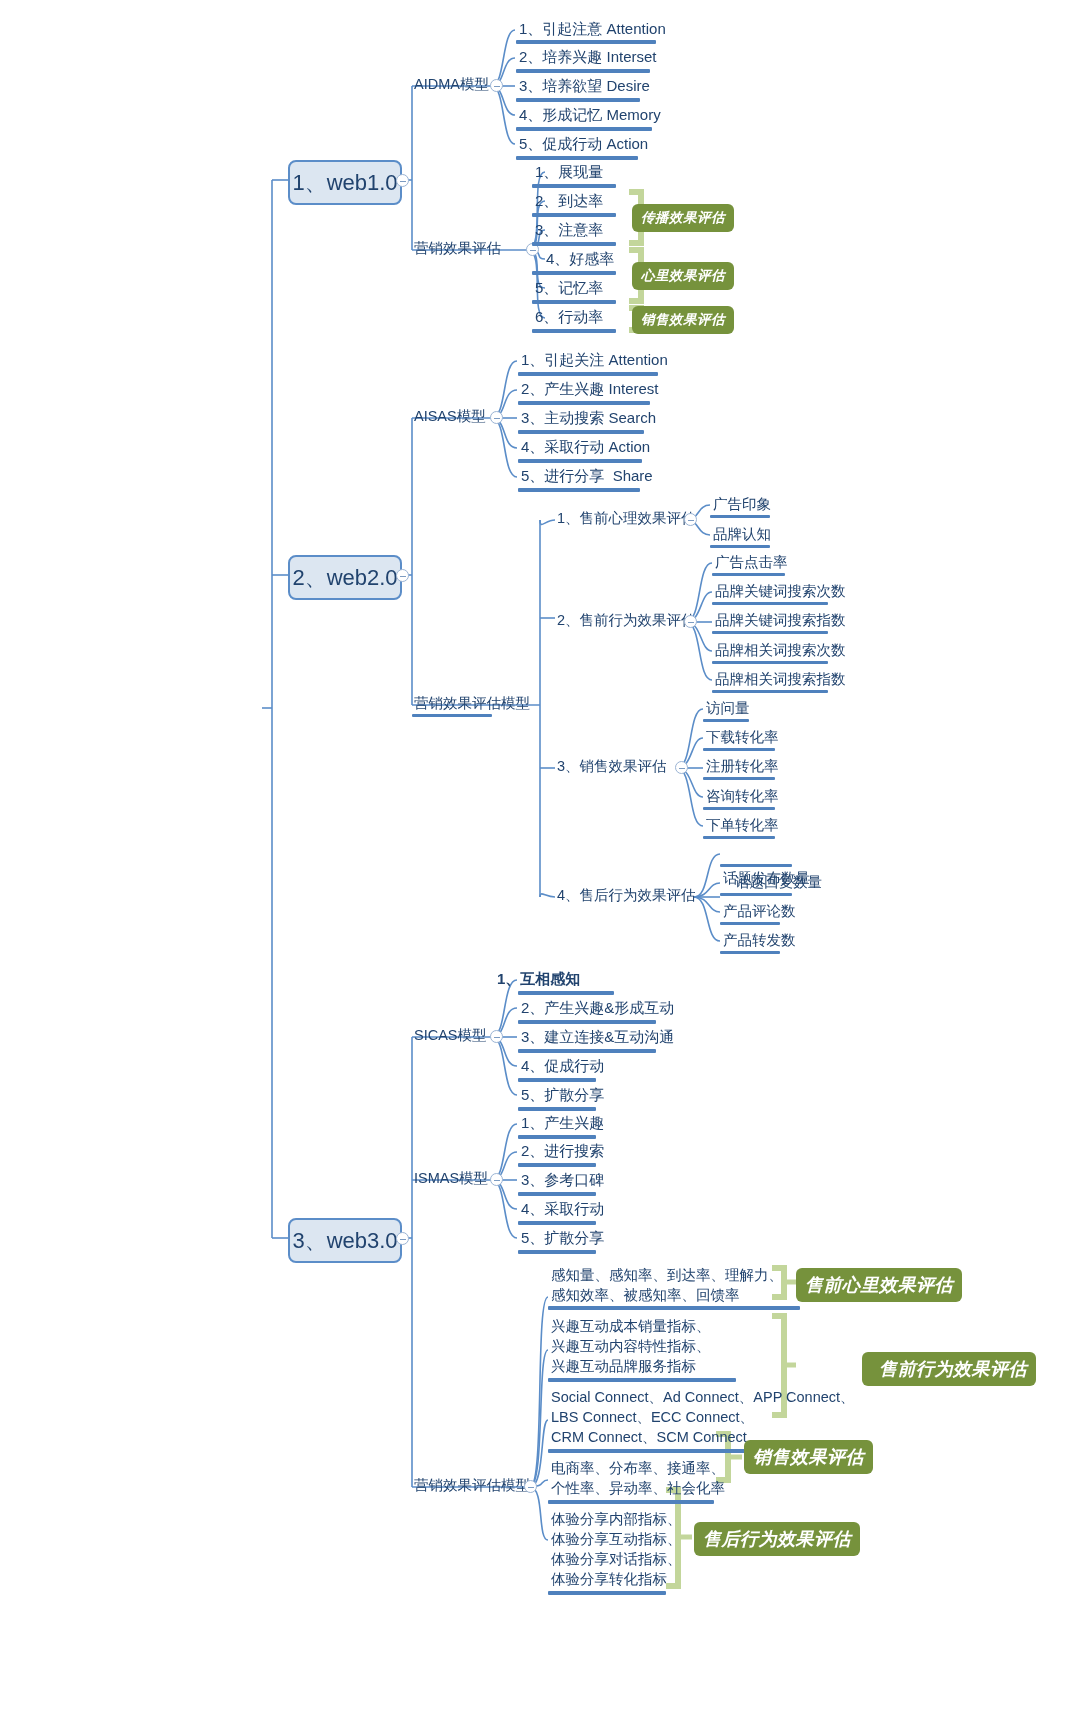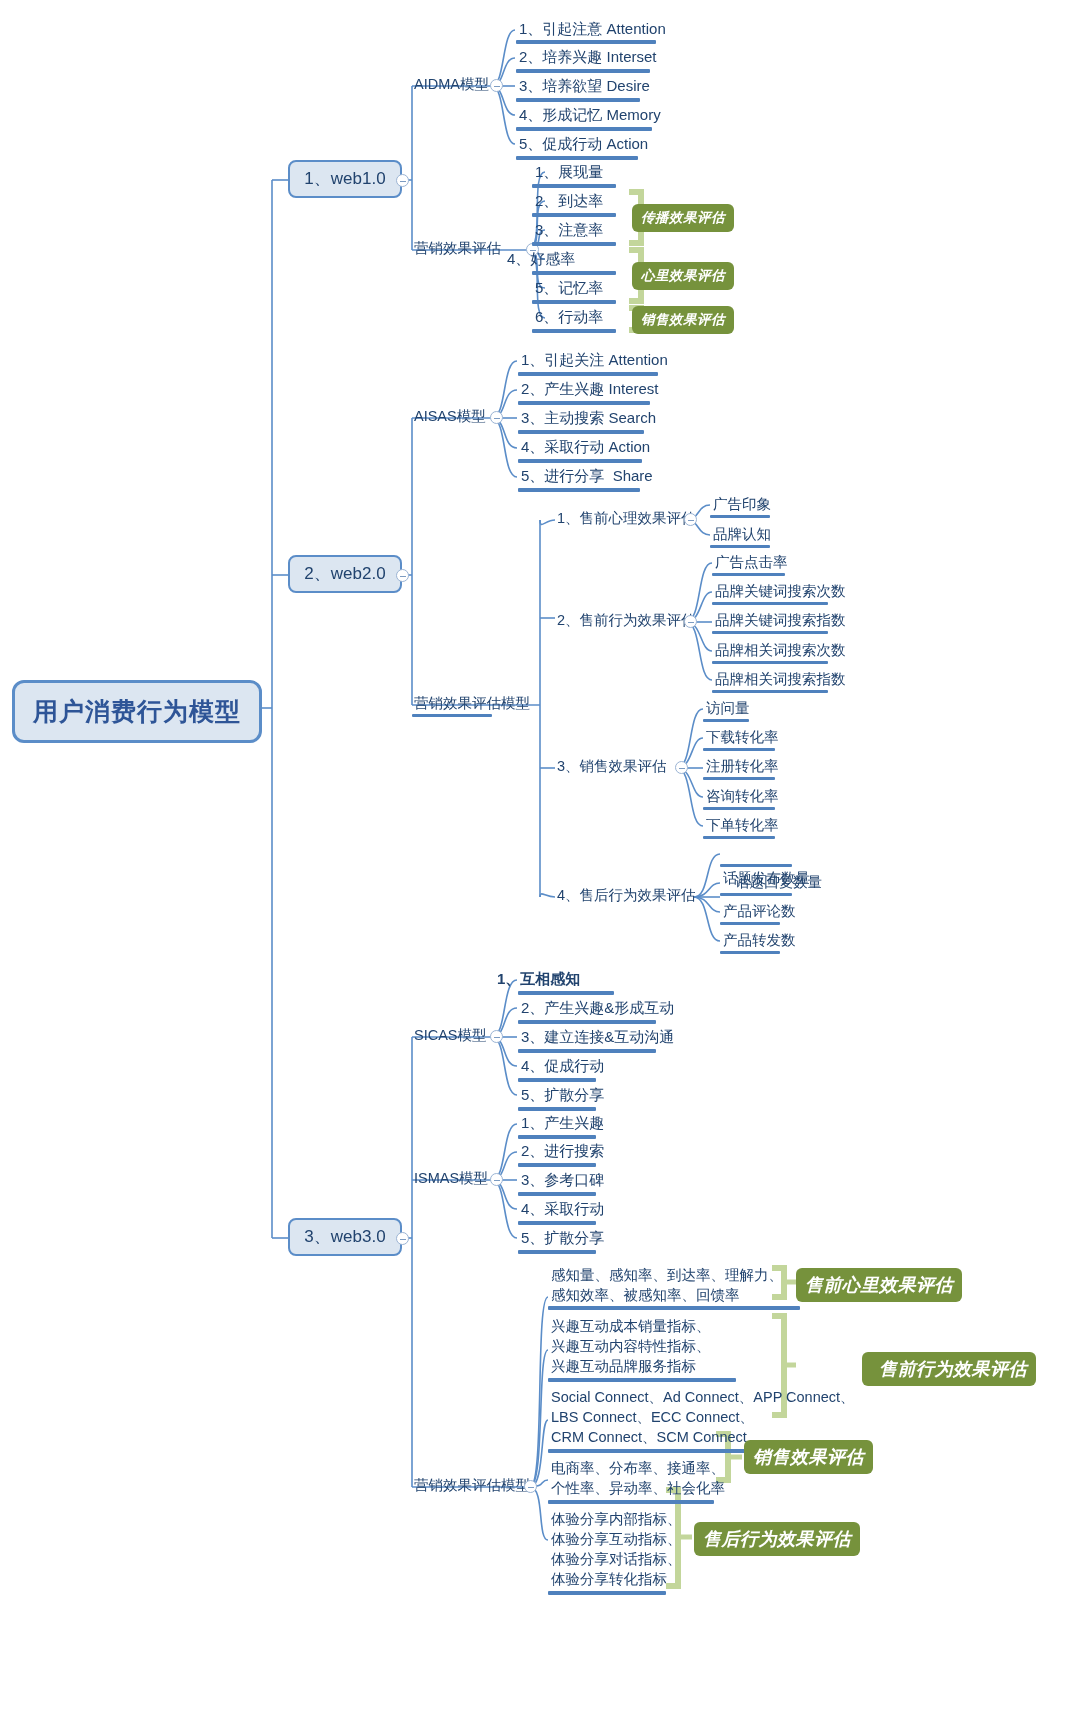--- a/index.html
+++ b/index.html
@@ -31,21 +31,21 @@
     color:#2e5597;
     padding:12px 18px;
     letter-spacing:1px;
     text-align:center;
   }
   
   .lvl1 {
     background:#dce6f1;
     border:2px solid #5b8dc8;
     border-radius:8px;
-    font-size:17px;
+    font-size:22px;
     color:#21436e;
     padding:6px 0;
     text-align:center;
   }
   
   .lvl2 { font-size:14.5px; }
   
   .leaf { font-size:15px; }
   .leaf.small { font-size:14.5px; }
 
@@ -204,21 +204,20 @@
       <path d="M641,217 H652"></path>
       <path d="M641,275 H652"></path>
       <path d="M641,319 H652"></path>
       <path d="M784,1282 H796"></path>
       <path d="M784,1365 H796"></path>
       <path d="M728,1457 H742"></path>
       <path d="M678,1537 H692"></path>
     </g>
   </svg>
 
-  <div class="node root" style="left:12px; top:680px; width:250px;">用户消费行为模型</div>
 
   <div class="node lvl1" style="left:288px; top:160px; width:114px;">1、web1.0</div>
   <div class="toggle" style="left:396px; top:174px;"></div>
 
   <div class="node lvl1" style="left:288px; top:555px; width:114px;">2、web2.0</div>
   <div class="toggle" style="left:396px; top:569px;"></div>
 
   <div class="node lvl1" style="left:288px; top:1218px; width:114px;">3、web3.0</div>
   <div class="toggle" style="left:396px; top:1232px;"></div>
 
@@ -238,21 +237,21 @@
 
   <div class="node lvl2" style="left:414px; top:239px;">营销效果评估</div>
   <div class="toggle" style="left:526px; top:243px;"></div>
 
   <div class="node leaf" style="left:535px; top:162px;">1、展现量</div>
   <div class="ul" style="left:532px; top:184px; width:84px;"></div>
   <div class="node leaf" style="left:535px; top:191px;">2、到达率</div>
   <div class="ul" style="left:532px; top:213px; width:84px;"></div>
   <div class="node leaf" style="left:535px; top:220px;">3、注意率</div>
   <div class="ul" style="left:532px; top:242px; width:84px;"></div>
-  <div class="node leaf" style="left:507px; top:249px;">4、好感率</div>
+  <div class="node leaf" style="left:535px; top:249px;padding-left:11px;">4、好感率</div>
   <div class="ul" style="left:532px; top:271px; width:84px;"></div>
   <div class="node leaf" style="left:535px; top:278px;">5、记忆率</div>
   <div class="ul" style="left:532px; top:300px; width:84px;"></div>
   <div class="node leaf" style="left:535px; top:307px;">6、行动率</div>
   <div class="ul" style="left:532px; top:329px; width:84px;"></div>
 
   <div class="badge" style="left:632px; top:204px;">传播效果评估</div>
   <div class="badge" style="left:632px; top:262px;">心里效果评估</div>
   <div class="badge" style="left:632px; top:306px;">销售效果评估</div>
 

